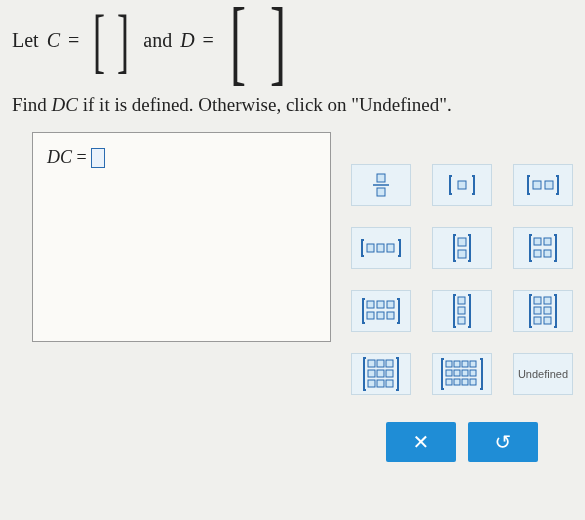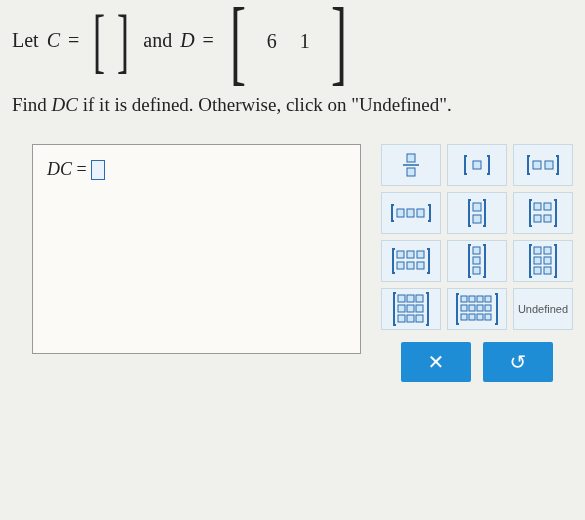--- a/index.html
+++ b/index.html
@@ -30,21 +30,21 @@
   transform: scaleX(0.5);
 }
 .matrix-body {
   display: inline-block;
   line-height: 1.8;
   padding: 0 4px;
 }
 .matrix-3 .bracket { font-size: 96px; }
 .row { white-space: nowrap; text-align: center; }
 .cell { display: inline-block; min-width: 28px; text-align: center; }
-.prompt { font-size: 19px; margin-bottom: 28px; }
+.prompt { font-size: 19px; margin-bottom: 16px; }
 .italic { font-style: italic; }
 .work-area {
   display: flex;
   gap: 20px;
   align-items: flex-start;
   padding-left: 20px;
 }
 .answer-box {
   border: 1px solid #999;
   width: 333px;
@@ -59,21 +59,22 @@
   width: 12px;
   height: 18px;
   border: 1px solid #2a6bb0;
   background: #eaf2fb;
   vertical-align: middle;
 }
 .palette {
   display: grid;
   grid-template-columns: repeat(3, 60px);
   grid-auto-rows: 42px;
-  gap: 6px;
+  gap: 21px;
+  margin-top: 32px;
 }
 .pbtn {
   background: #e8f2f8;
   border: 1px solid #c7d9e4;
   display: flex;
   align-items: center;
   justify-content: center;
   cursor: pointer;
   font-size: 12px;
 }
@@ -114,24 +115,20 @@
   <span class="matrix">
     <span class="bracket">[</span>
     <span class="bracket">]</span>
   </span>
   <span>and</span>
   <span class="italic">D</span>
   <span>=</span>
   <span class="matrix matrix-3">
     <span class="bracket">[</span>
     <span class="matrix-body">
-      <div class="row">
-        <span class="cell">6</span>
-        <span class="cell">1</span>
-      </div>
     </span>
     <span class="bracket">]</span>
   </span>
 </div>
 
 <div class="prompt">
   <span>Find </span><span class="italic">DC</span><span> if it is defined. Otherwise, click on "Undefined".</span>
 </div>
 
 <div class="work-area">

